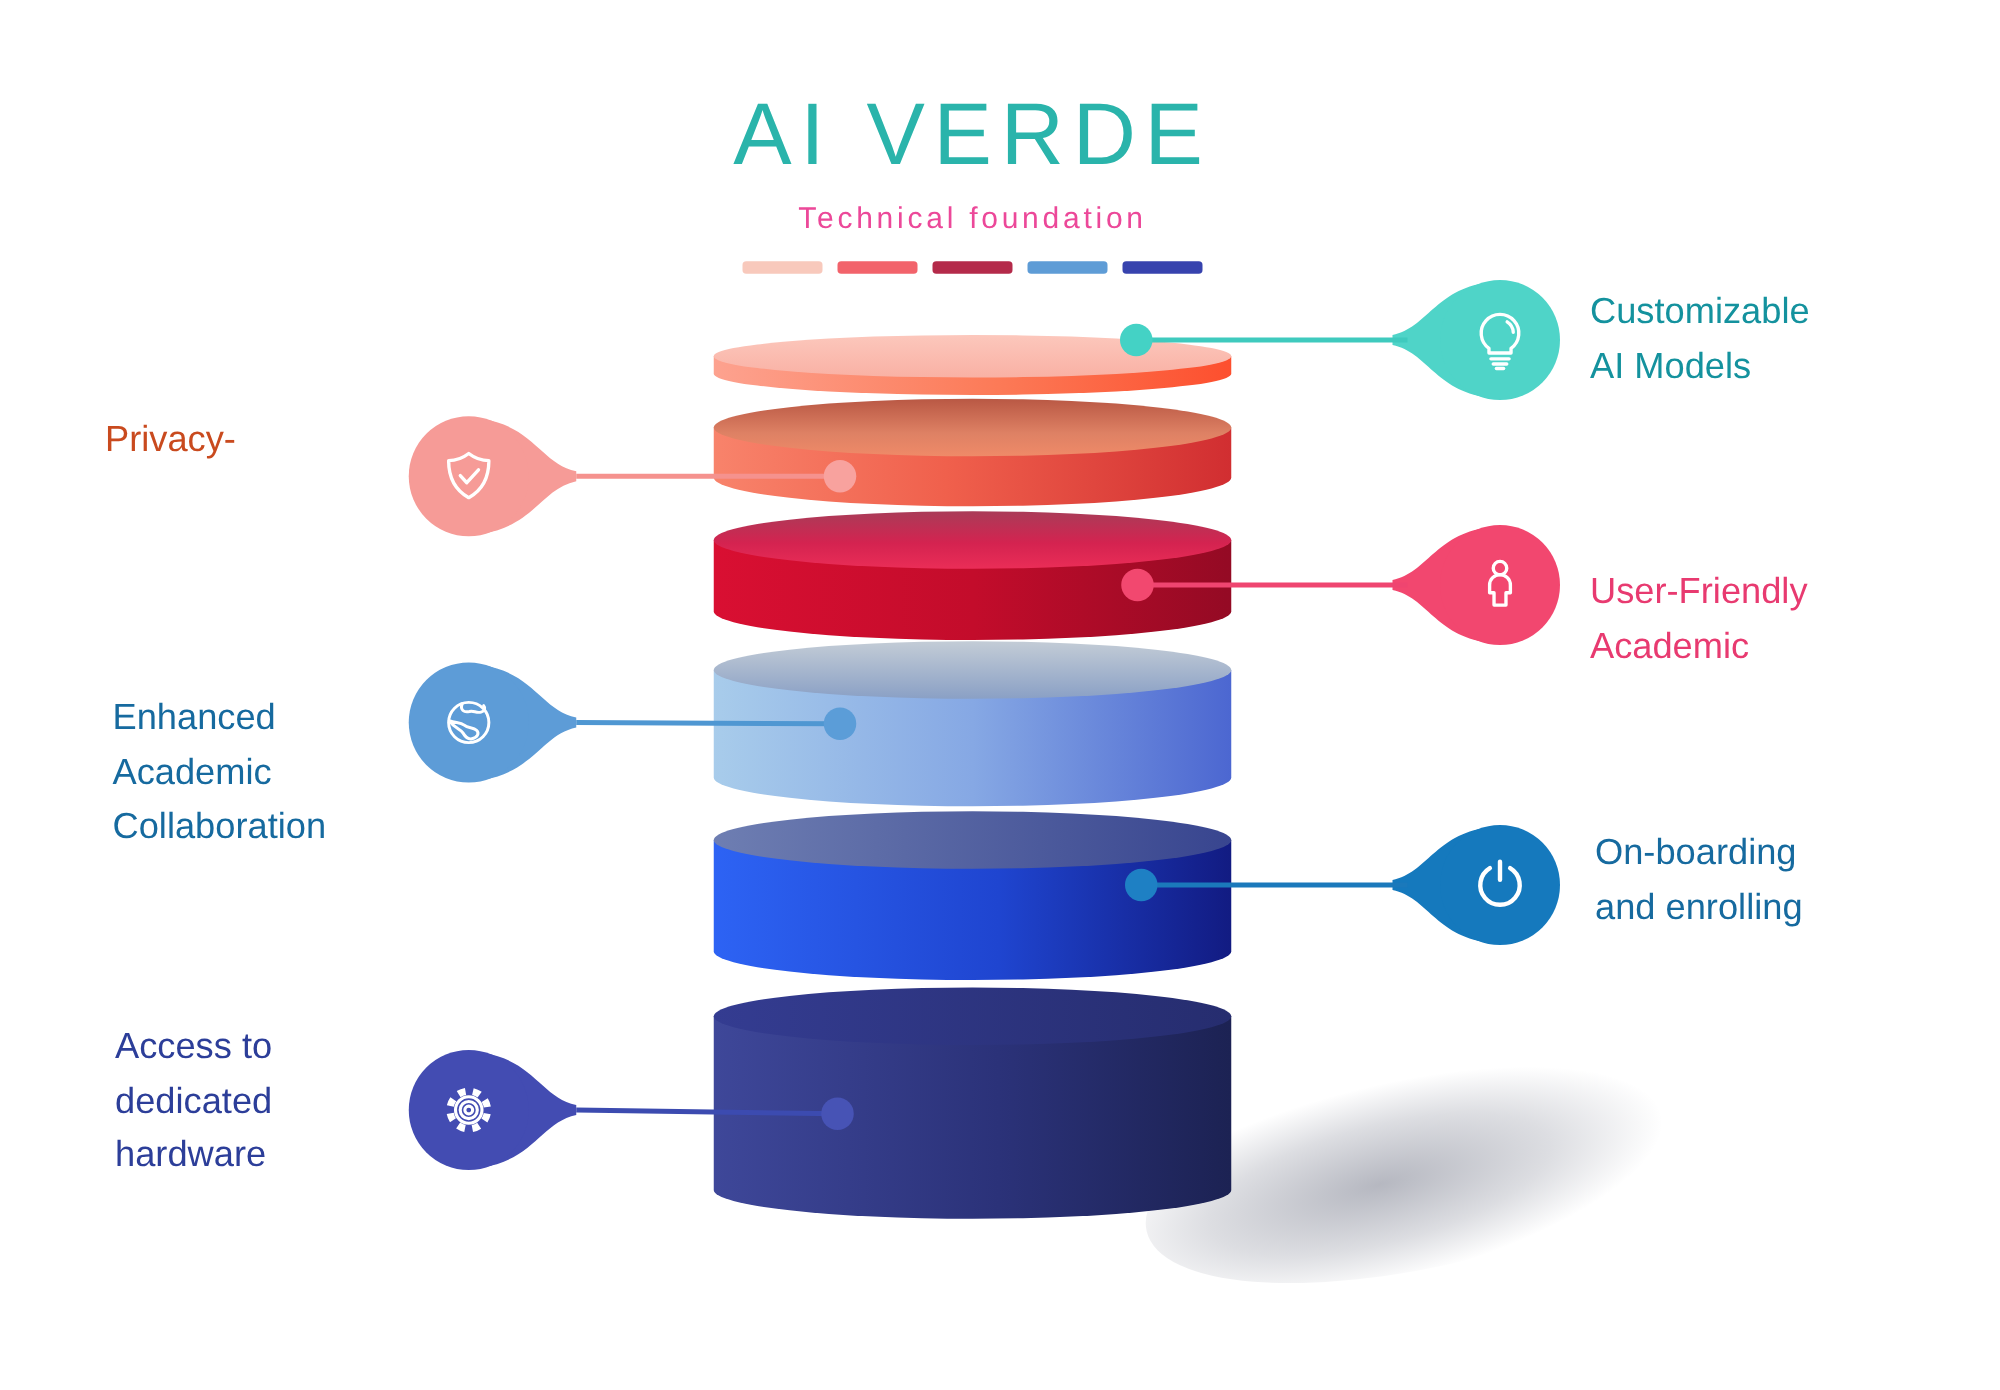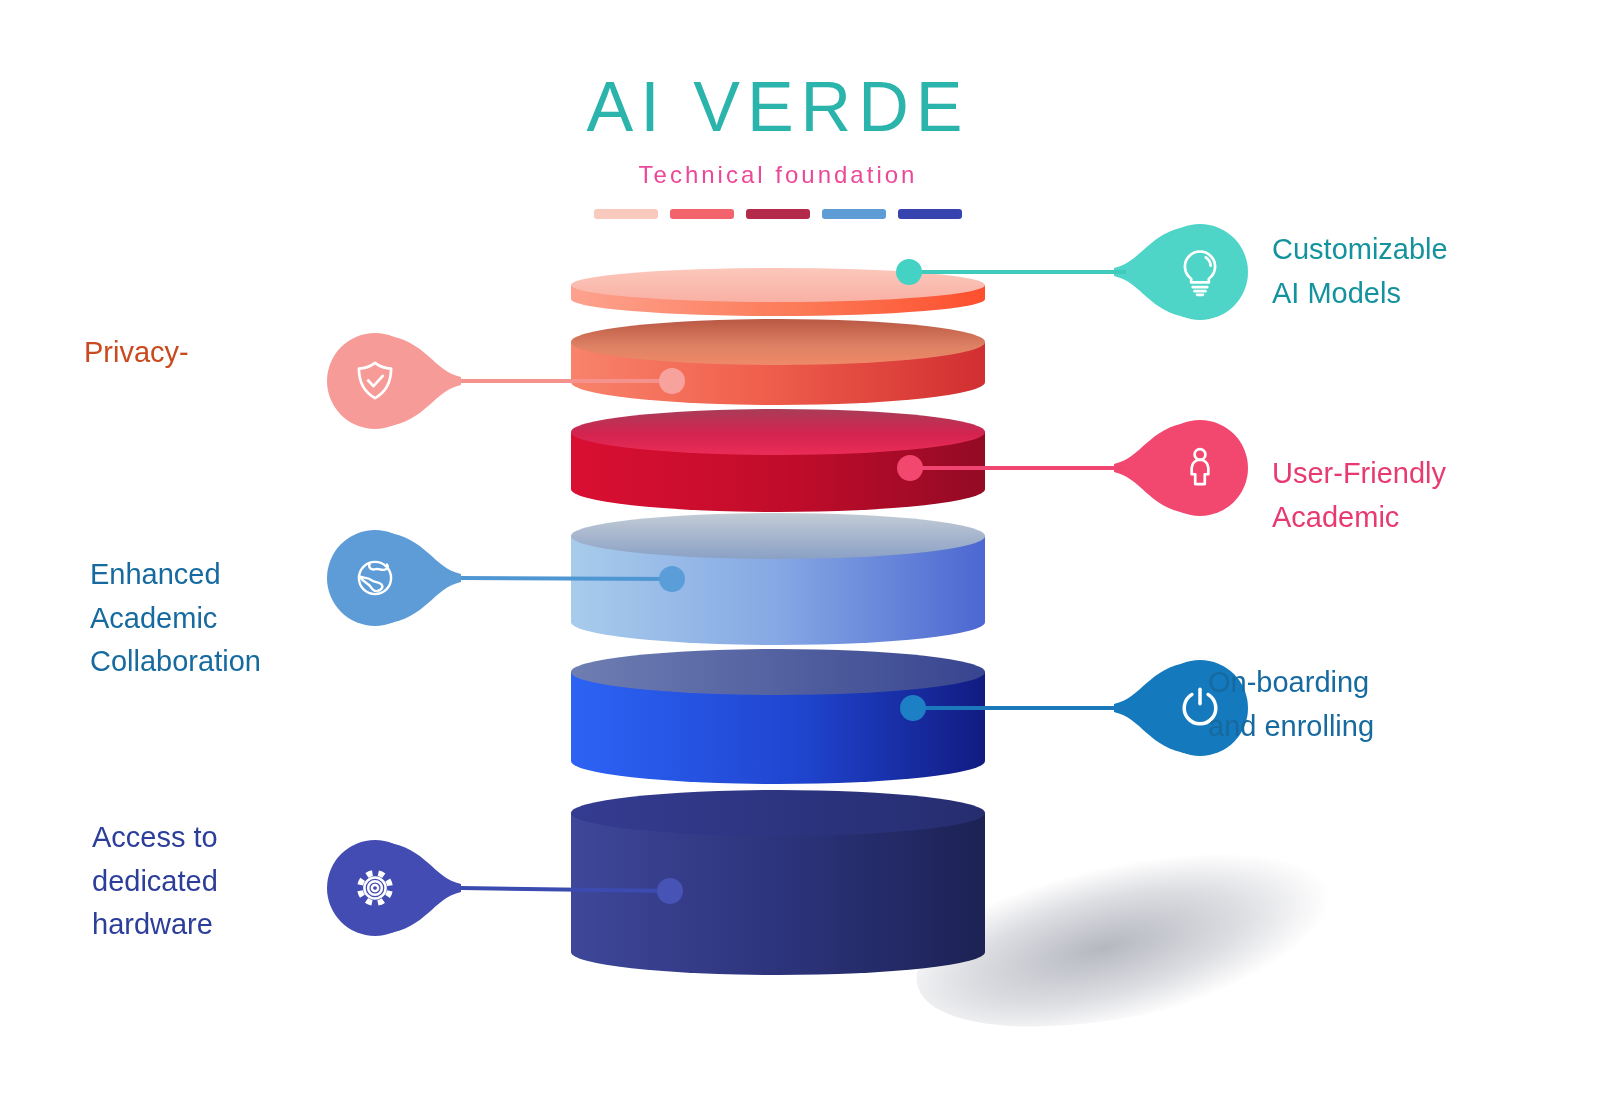--- a/index.html
+++ b/index.html
@@ -31,21 +31,21 @@
   .pos-bubble-salmon   { left:327px;  top:333px; }
   .pos-bubble-pink     { left:1152px; top:420px; }
   .pos-bubble-lblue    { left:327px;  top:530px; }
   .pos-bubble-blue     { left:1152px; top:660px; }
   .pos-bubble-indigo   { left:327px;  top:840px; }
 
   .pos-label-teal      { left:1272px; top:228px; }
   .pos-label-salmon    { left:84px;   top:331px; }
   .pos-label-pink      { left:1272px; top:452px; }
   .pos-label-lblue     { left:90px;   top:505px; }
-  .pos-label-blue      { left:1208px; top:661px; }
+  .pos-label-blue      { left:1276px; top:661px; }
   .pos-label-indigo    { left:92px;   top:816px; }
 </style>
 </head>
 <body>
 
 <div class="canvas">
 
   <svg class="bg-svg" width="1600" height="1112" viewBox="0 0 1600 1112">
     <defs>
       <radialGradient id="shGrad" cx="0.38" cy="0.55" r="0.62">

